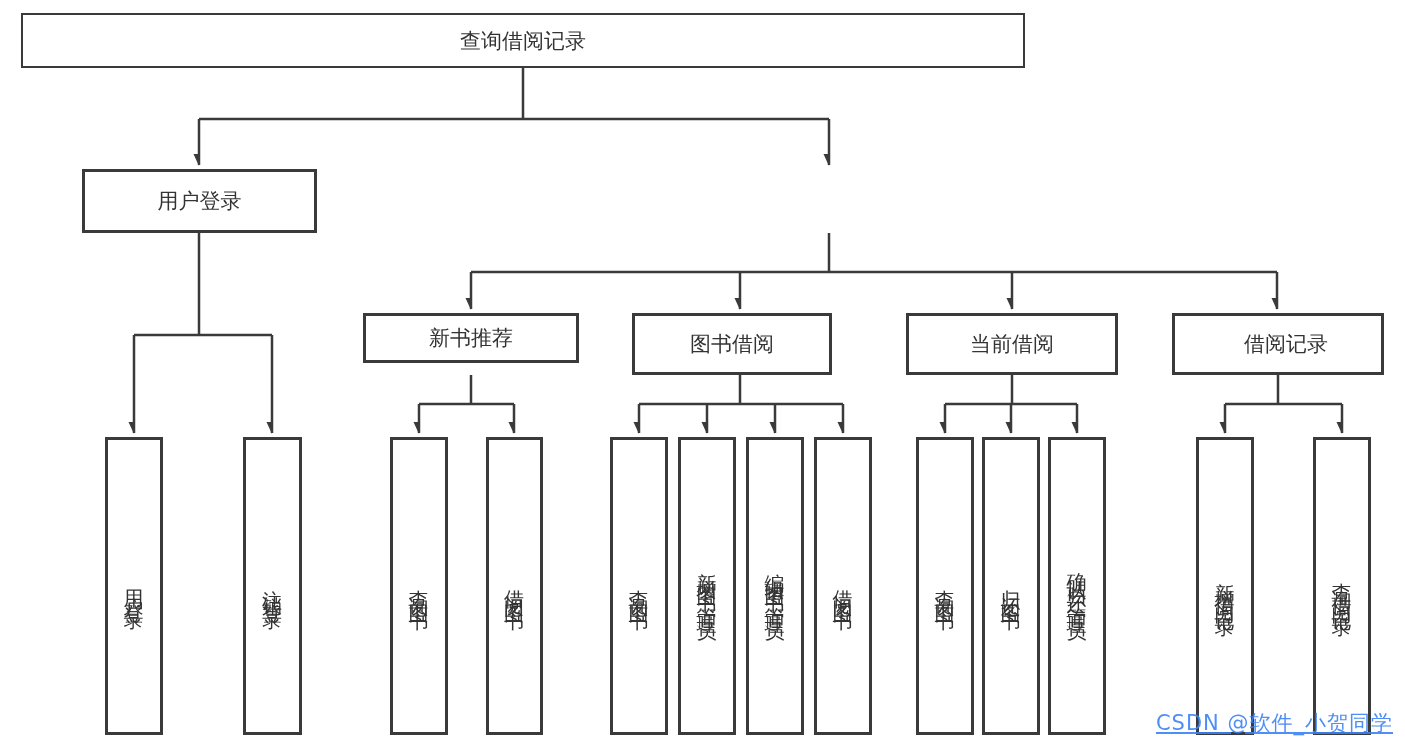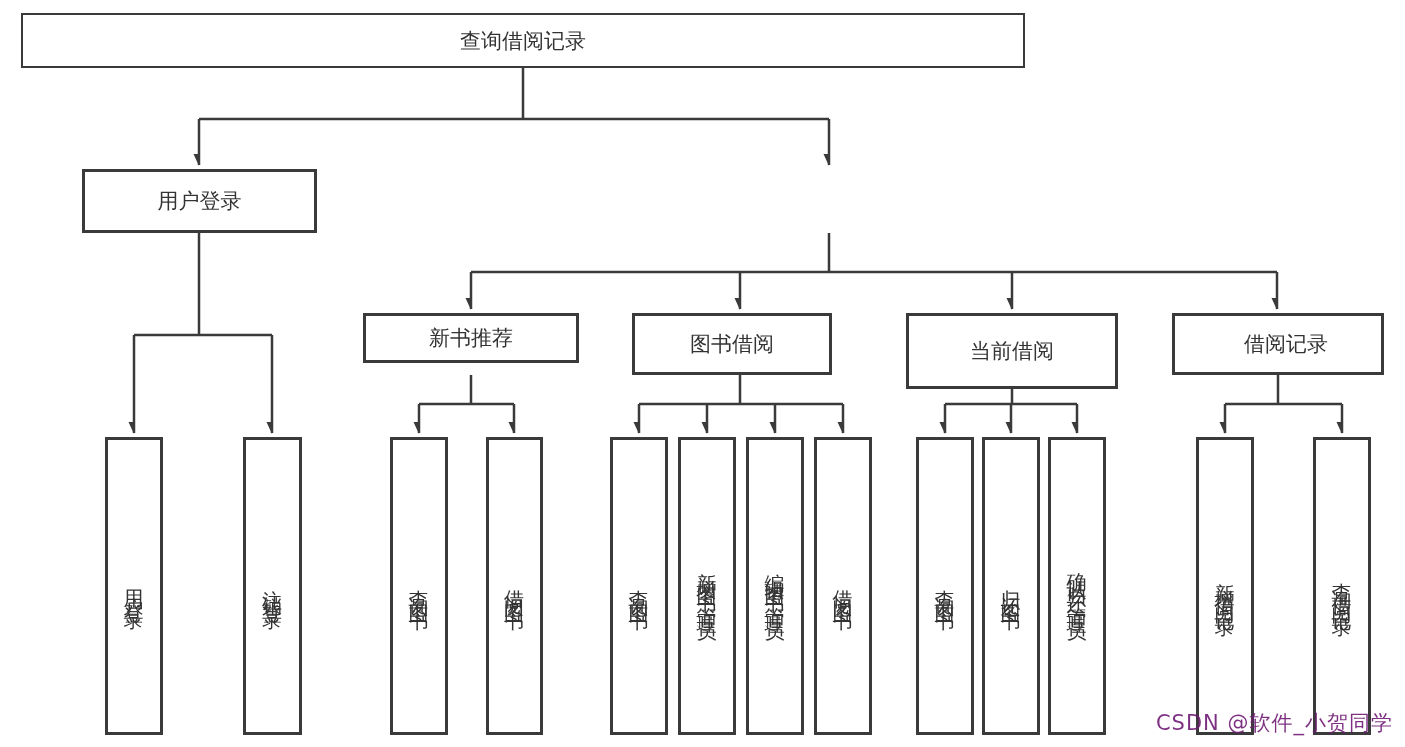--- a/index.html
+++ b/index.html
@@ -41,25 +41,26 @@
     font-size: 20px;
     letter-spacing: 7px;
     line-height: 1;
     padding-top: 4px;
   }
   .watermark {
     position: absolute;
     right: 12px;
     bottom: 10px;
     font-size: 21px;
-    color: #701a75;
+    color: #3b82f6;
     opacity: 0.9;
     letter-spacing: 1px;
     white-space: nowrap;
     z-index: 5;
+    text-decoration: underline;
   }
 </style>
 </head>
 <body>
 
 <div class="canvas">
 
   <svg class="connector-layer" width="1405" height="747" viewBox="0 0 1405 747" xmlns="http://www.w3.org/2000/svg">
     <defs>
       <marker id="arrow" markerUnits="userSpaceOnUse" markerWidth="14" markerHeight="12" refX="11" refY="0" orient="auto">
@@ -102,21 +103,21 @@
       <line x1="1342" y1="404" x2="1342" y2="433" marker-end="url(#arrow)"></line>
     </g>
   </svg>
 
   <div class="box box--root">查询借阅记录</div>
 
   <div class="box box--h" style="left:82px; top:169px; width:235px; height:64px;">用户登录</div>
 
   <div class="box box--h" style="left:363px; top:313px; width:216px; height:50px;">新书推荐</div>
   <div class="box box--h" style="left:632px; top:313px; width:200px; height:62px;">图书借阅</div>
-  <div class="box box--h" style="left:906px; top:313px; width:212px; height:76px;">当前借阅</div>
+  <div class="box box--h" style="left:906px; top:313px; width:212px; height:62px;">当前借阅</div>
   <div class="box box--h" style="left:1172px; top:313px; width:212px; height:62px;padding-left:16px;">借阅记录</div>
 
   <div class="box box--leaf" style="left:105px; width:58px;">用户登录</div>
   <div class="box box--leaf" style="left:243px; width:59px;">注销登录</div>
 
   <div class="box box--leaf" style="left:390px; width:58px;">查询图书</div>
   <div class="box box--leaf" style="left:486px; width:57px;">借阅图书</div>
 
   <div class="box box--leaf" style="left:610px; width:58px;">查询图书</div>
   <div class="box box--leaf" style="left:678px; width:58px;">新增图书（管理员）</div>

